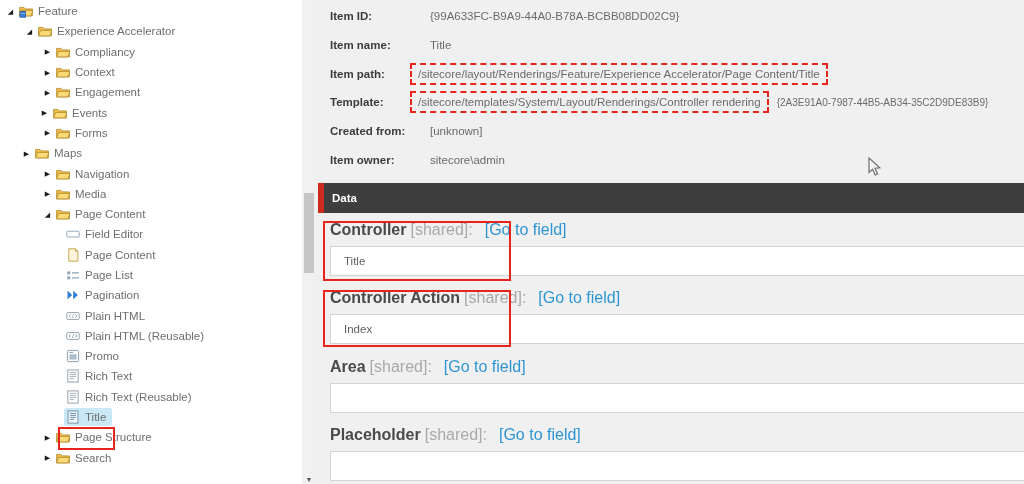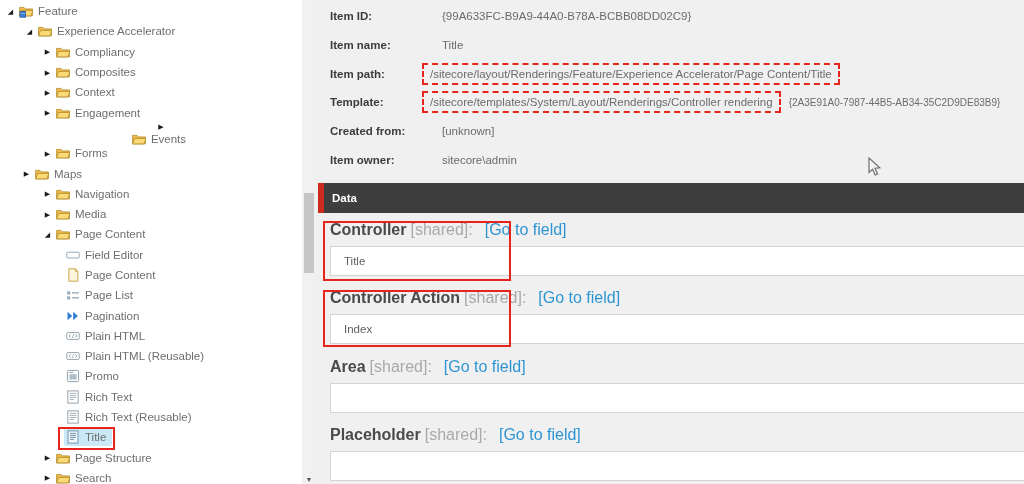--- a/index.html
+++ b/index.html
@@ -18,21 +18,21 @@
   .node-icon svg{width:14px;height:14px;}
   .tree-label{font-size:11.5px;color:#6e6e6e;white-space:nowrap;}
   
   .scrollbar{position:absolute;left:302px;top:0;width:14px;height:484px;background:#f1f1f1;}
   .scroll-thumb{position:absolute;left:2px;width:10px;top:193px;height:80px;background:#c6c6c6;}
   .scroll-down{position:absolute;bottom:1px;left:0;width:14px;text-align:center;font-size:7px;color:#555;line-height:1;}
   
   .content{position:absolute;left:316px;top:0;right:0;bottom:0;background:#f0f0f0;}
   .details{position:absolute;top:2px;left:0;right:0;}
   .detail-row{height:28.7px;display:flex;align-items:center;}
-  .detail-label{width:112px;margin-left:14px;flex:none;font-size:11.5px;font-weight:bold;color:#3c3c3c;}
+  .detail-label{width:100px;margin-left:14px;flex:none;font-size:11.5px;font-weight:bold;color:#3c3c3c;}
   .detail-value{font-size:11.5px;color:#6b6b6b;white-space:nowrap;}
   .detail-value.dashed{border:2px dashed #e8251c;padding:3px 6px;margin-left:-20px;}
   .detail-suffix{font-size:10px;color:#6b6b6b;margin-left:8px;white-space:nowrap;}
   .data-header{position:absolute;top:183px;left:2px;right:-4px;height:30px;background:#3e3e3e;display:flex;align-items:center;}
   .data-accent{width:6px;height:30px;background:#cc2a1e;flex:none;}
   .data-title{color:#ffffff;font-weight:bold;font-size:11.5px;margin-left:8px;}
   .field-group{position:absolute;left:0;right:0;}
   .field-label-row{margin-left:14px;height:16px;display:flex;align-items:center;white-space:nowrap;font-size:16px;}
   .field-name{color:#4a4a4a;font-weight:bold;}
   .field-shared{color:#a9a9a9;margin-left:4px;}
@@ -88,48 +88,36 @@
     </div>
     <div class="tree-row" style="padding-left: 41px;">
       <span class="arrow">▶</span>
       <span class="chip">
         <span class="node-icon">
           <svg viewBox="0 0 14 14">
             <path d="M0.6,3.4 L5,3.4 L6.4,4.9 L13.4,4.9 L13.4,11.9 L0.6,11.9 Z" fill="#f0bd4e" stroke="#b08a28" stroke-width="0.8"></path>
             <path d="M0.6,11.9 L2.6,6.4 L13.9,6.4 L11.9,11.9 Z" fill="#fbda77" stroke="#b08a28" stroke-width="0.8"></path>
           </svg>
         </span>
-        <span class="tree-label">Composites</span>
-      </span>
-    </div>
-    <div class="tree-row" style="padding-left: 41px;">
-      <span class="arrow">▶</span>
-      <span class="chip">
-        <span class="node-icon">
-          <svg viewBox="0 0 14 14">
-            <path d="M0.6,3.4 L5,3.4 L6.4,4.9 L13.4,4.9 L13.4,11.9 L0.6,11.9 Z" fill="#f0bd4e" stroke="#b08a28" stroke-width="0.8"></path>
-            <path d="M0.6,11.9 L2.6,6.4 L13.9,6.4 L11.9,11.9 Z" fill="#fbda77" stroke="#b08a28" stroke-width="0.8"></path>
-          </svg>
-        </span>
         <span class="tree-label">Context</span>
       </span>
     </div>
     <div class="tree-row" style="padding-left: 41px;">
       <span class="arrow">▶</span>
       <span class="chip">
         <span class="node-icon">
           <svg viewBox="0 0 14 14">
             <path d="M0.6,3.4 L5,3.4 L6.4,4.9 L13.4,4.9 L13.4,11.9 L0.6,11.9 Z" fill="#f0bd4e" stroke="#b08a28" stroke-width="0.8"></path>
             <path d="M0.6,11.9 L2.6,6.4 L13.9,6.4 L11.9,11.9 Z" fill="#fbda77" stroke="#b08a28" stroke-width="0.8"></path>
           </svg>
         </span>
         <span class="tree-label">Engagement</span>
       </span>
     </div>
-    <div class="tree-row" style="padding-left: 20px; flex-direction: column;">
+    <div class="tree-row" style="padding-left: 38px;">
       <span class="arrow">▶</span>
       <span class="chip">
         <span class="node-icon">
           <svg viewBox="0 0 14 14">
             <path d="M0.6,3.4 L5,3.4 L6.4,4.9 L13.4,4.9 L13.4,11.9 L0.6,11.9 Z" fill="#f0bd4e" stroke="#b08a28" stroke-width="0.8"></path>
             <path d="M0.6,11.9 L2.6,6.4 L13.9,6.4 L11.9,11.9 Z" fill="#fbda77" stroke="#b08a28" stroke-width="0.8"></path>
           </svg>
         </span>
         <span class="tree-label">Events</span>
       </span>

